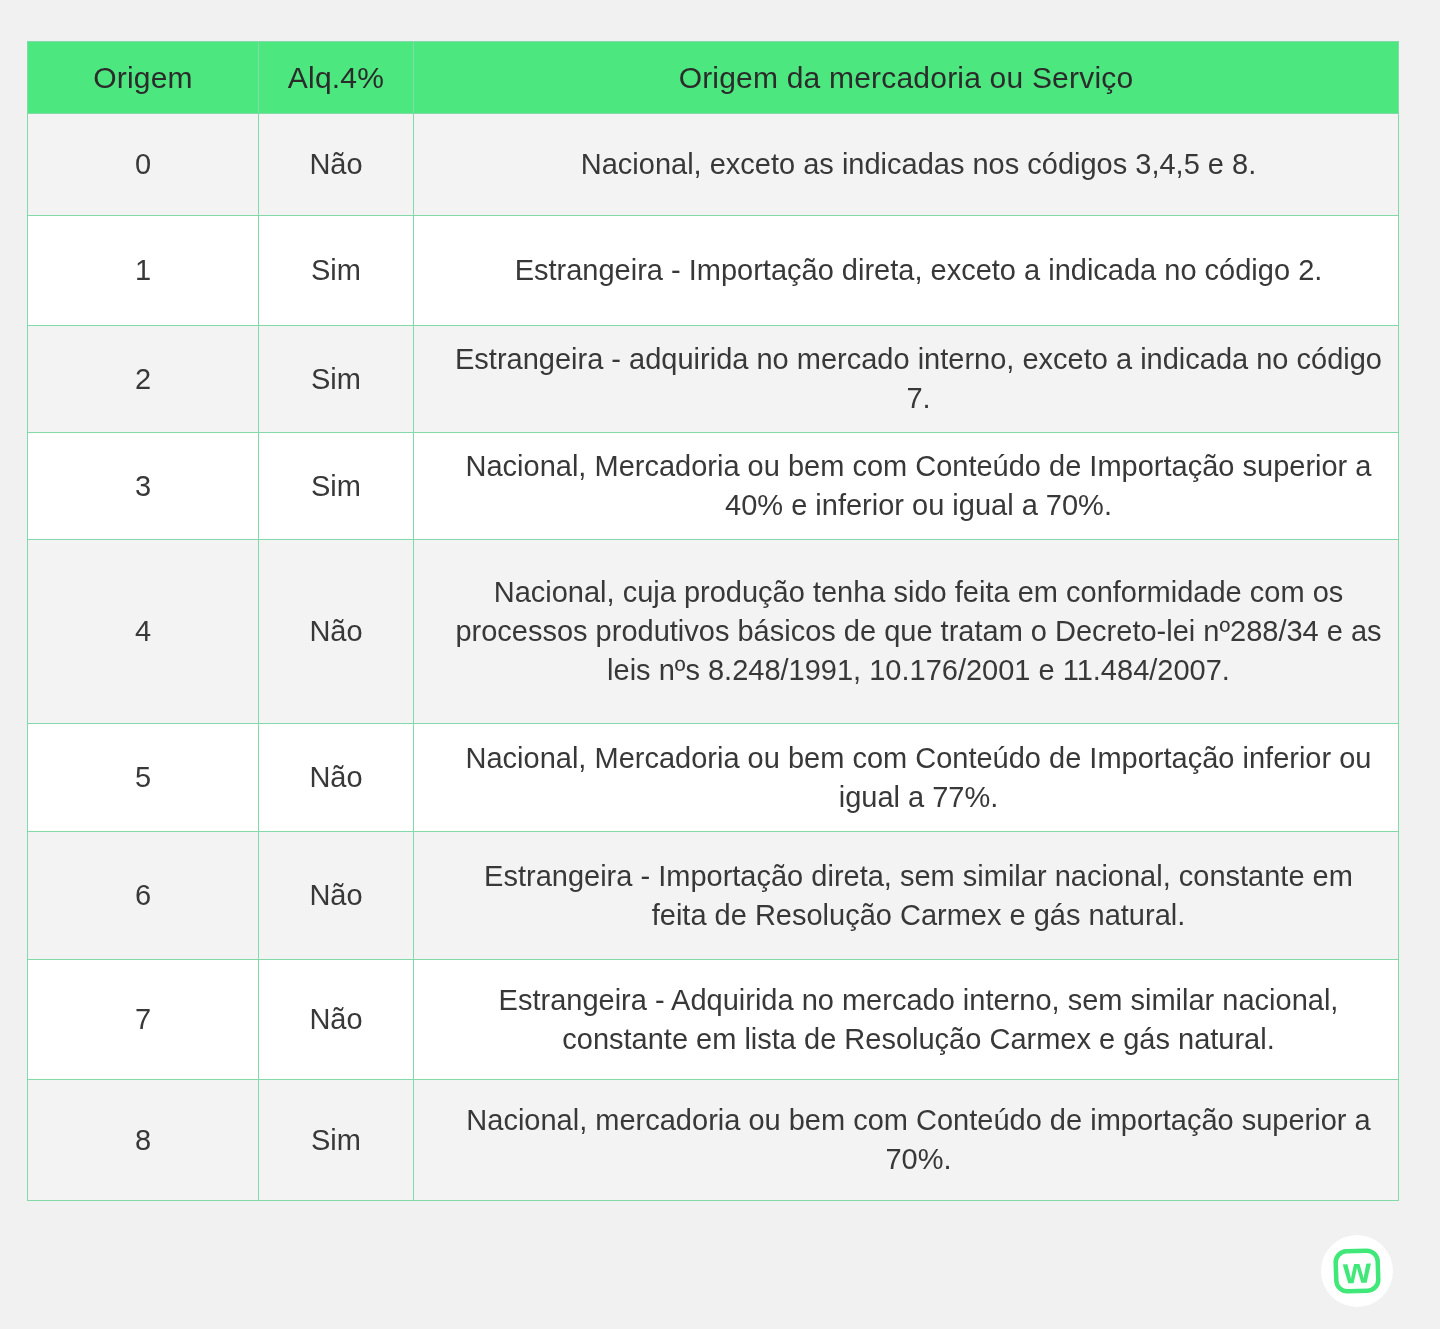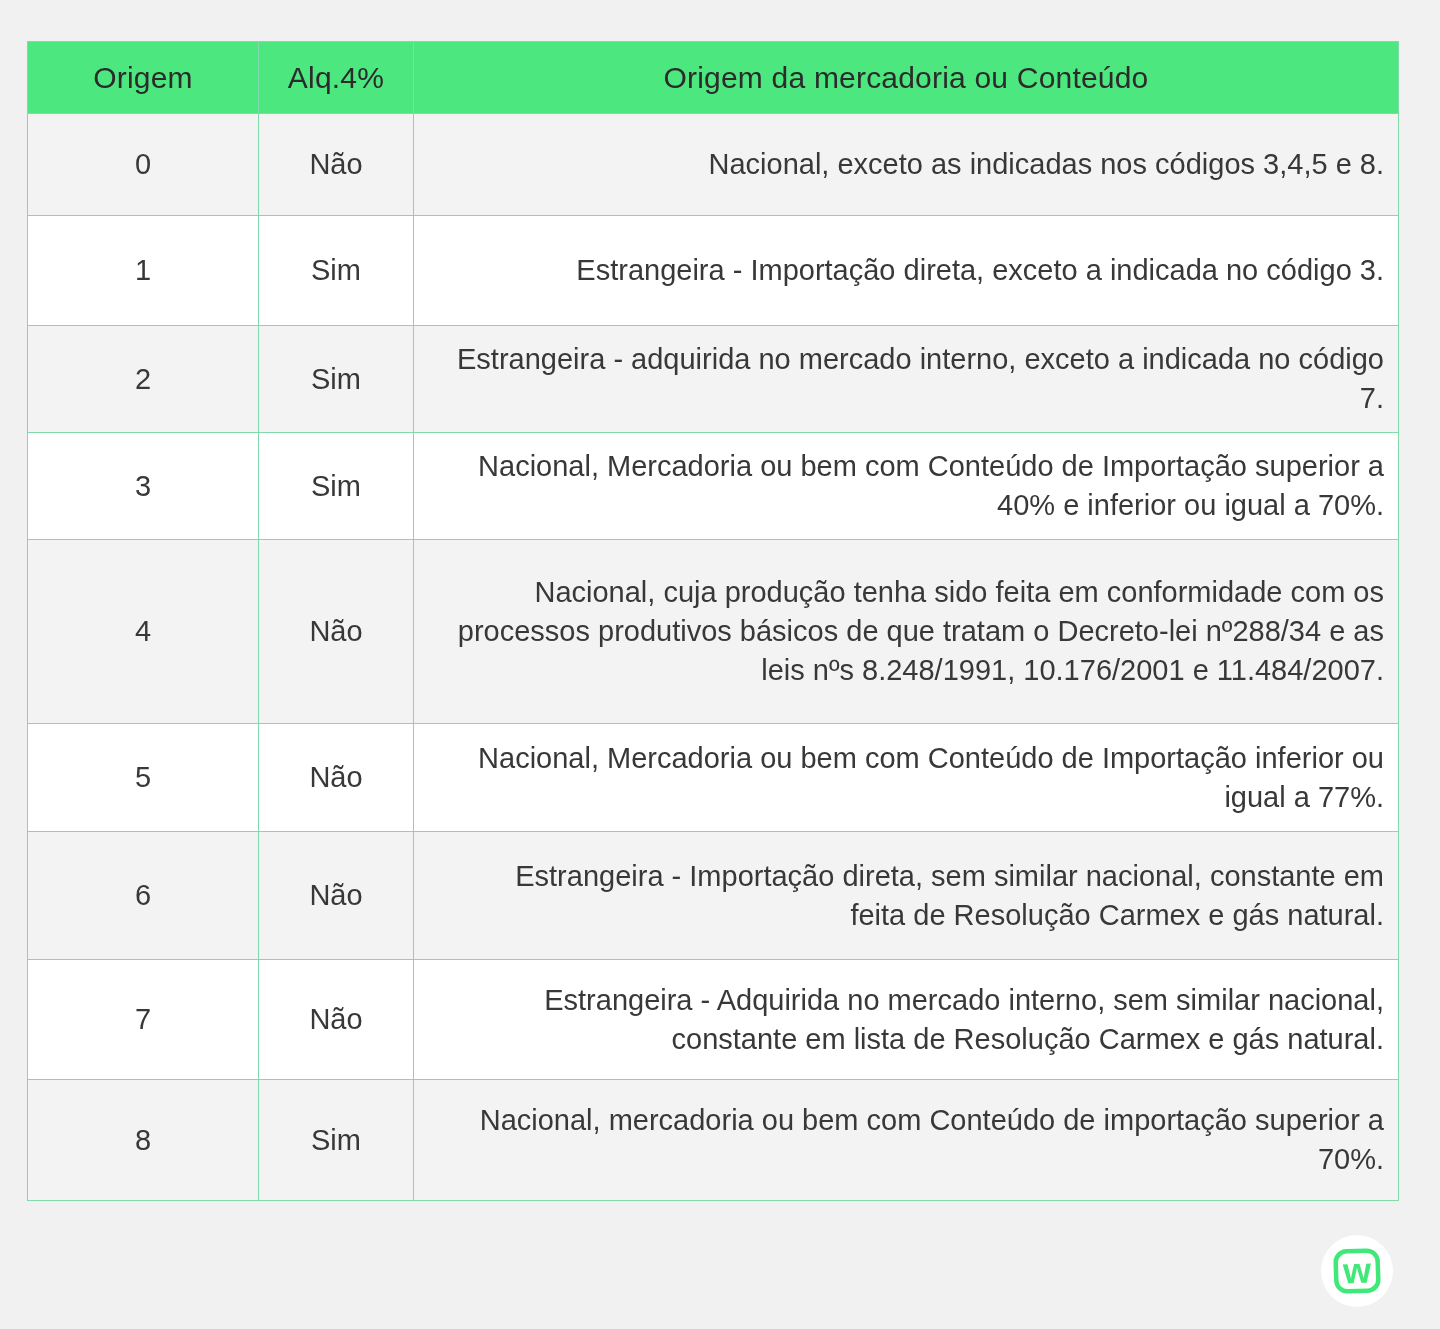--- a/index.html
+++ b/index.html
@@ -46,21 +46,21 @@
   }
   tbody td {
     font-size: 29px;
     line-height: 39px;
     color: #383838;
   }
   tbody td.c1, tbody td.c2 {
     text-align: center;
   }
   tbody td.c3 {
-    text-align: right;
+    text-align: center;
     padding: 14px 14px 14px 39px;
   }
   
   tbody tr:nth-child(odd)  { background: #f3f3f3; }
   tbody tr:nth-child(even) { background: #ffffff; }
   
   tbody tr:nth-child(1) { height: 102px; }
   tbody tr:nth-child(2) { height: 110px; }
   tbody tr:nth-child(3) { height: 107px; }
   tbody tr:nth-child(4) { height: 106px; }
@@ -91,34 +91,34 @@
   <table class="origem-table">
     <colgroup>
         <col class="c1">
         <col class="c2">
         <col class="c3">
       </colgroup>
     <thead>
       <tr>
         <th class="c1">Origem</th>
         <th class="c2">Alq.4%</th>
-        <th class="c3">Origem da mercadoria ou Conteúdo</th>
+        <th class="c3">Origem da mercadoria ou Serviço</th>
       </tr>
     </thead>
     <tbody>
     <tr>
       <td class="c1">0</td>
       <td class="c2">Não</td>
       <td class="c3">Nacional, exceto as indicadas nos códigos 3,4,5 e 8.</td>
     </tr>
 
     <tr>
       <td class="c1">1</td>
       <td class="c2">Sim</td>
-      <td class="c3">Estrangeira - Importação direta, exceto a indicada no código 3.</td>
+      <td class="c3">Estrangeira - Importação direta, exceto a indicada no código 2.</td>
     </tr>
 
     <tr>
       <td class="c1">2</td>
       <td class="c2">Sim</td>
       <td class="c3">Estrangeira - adquirida no mercado interno, exceto a indicada no código 7.</td>
     </tr>
 
     <tr>
       <td class="c1">3</td>

